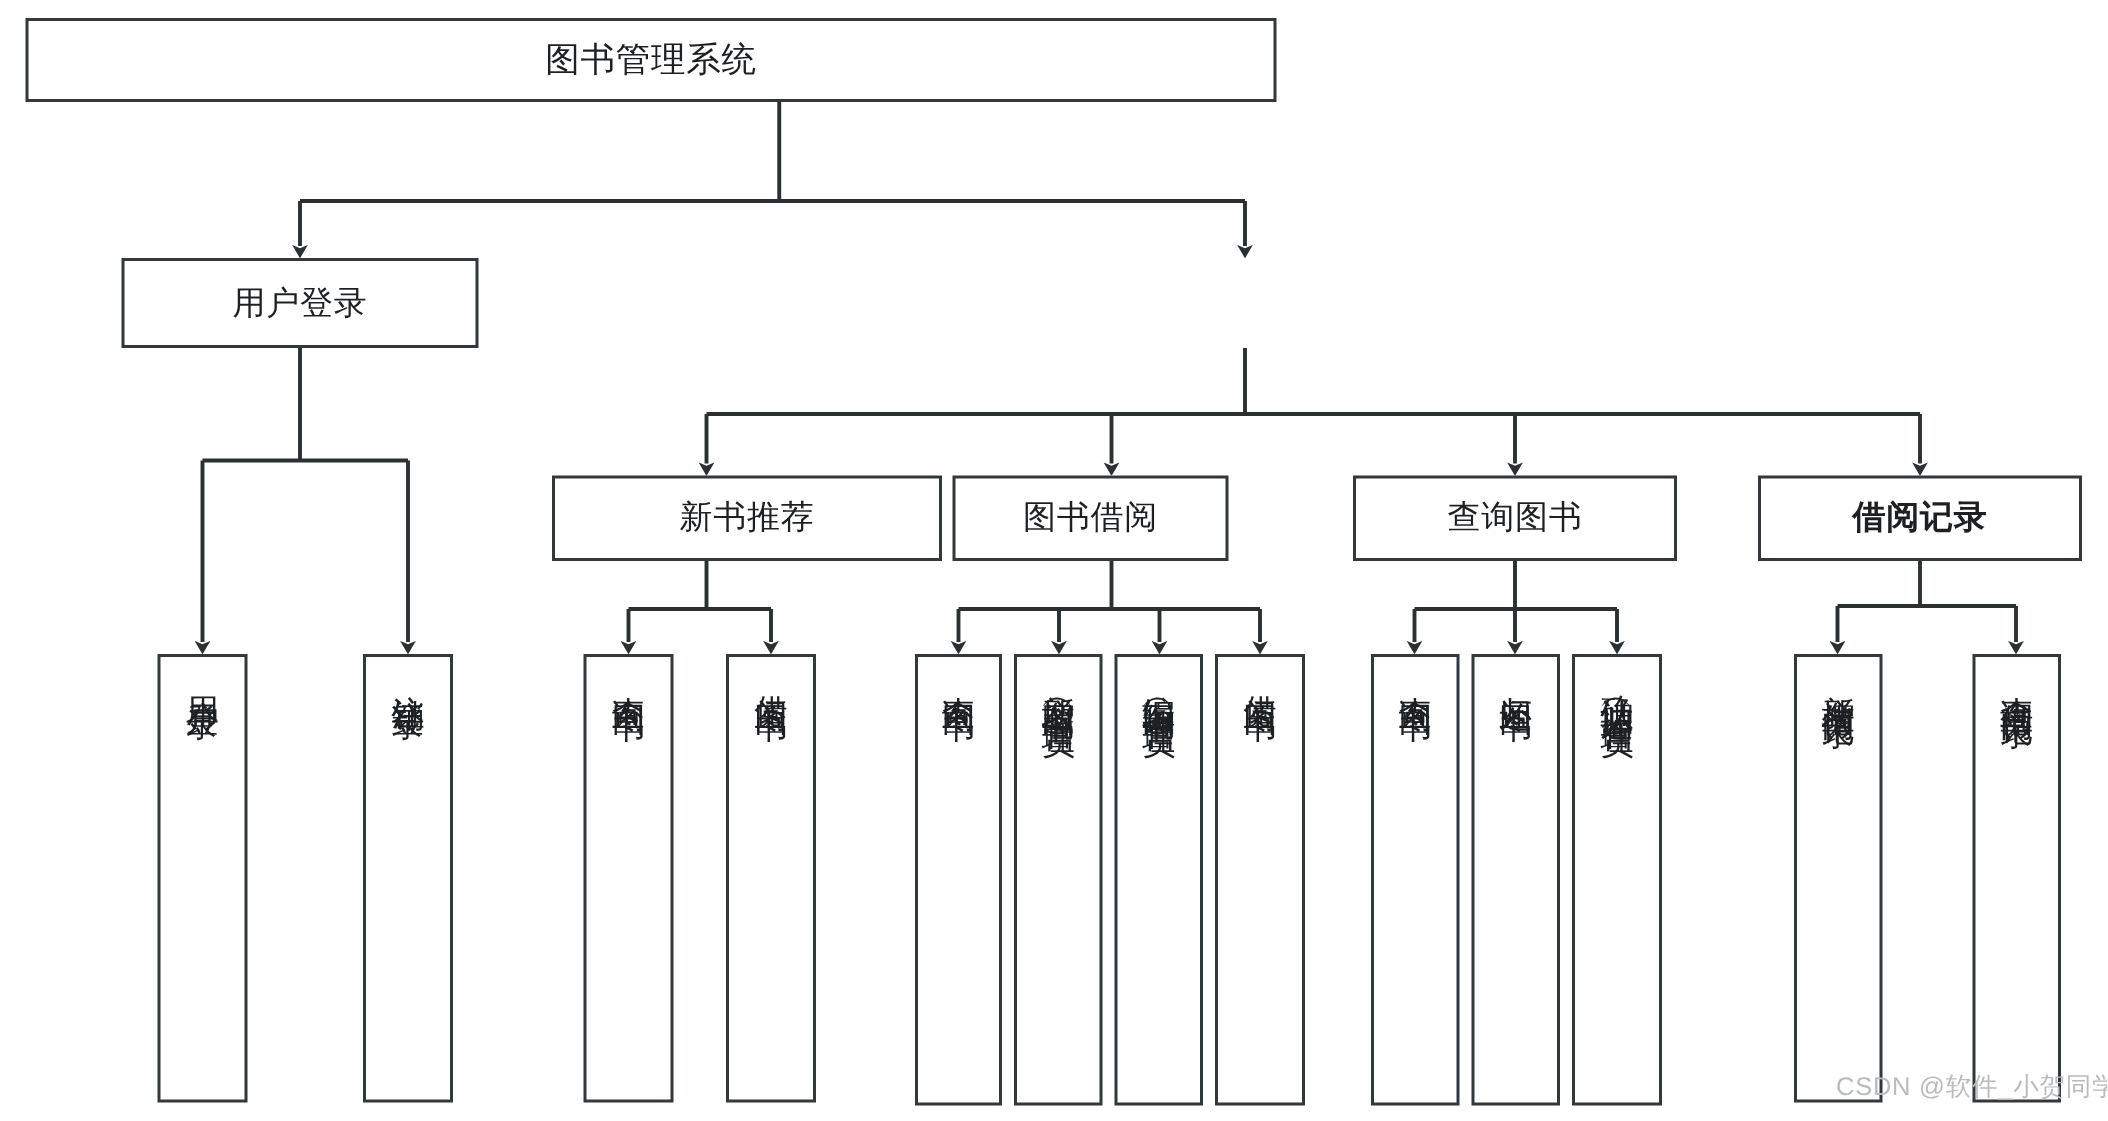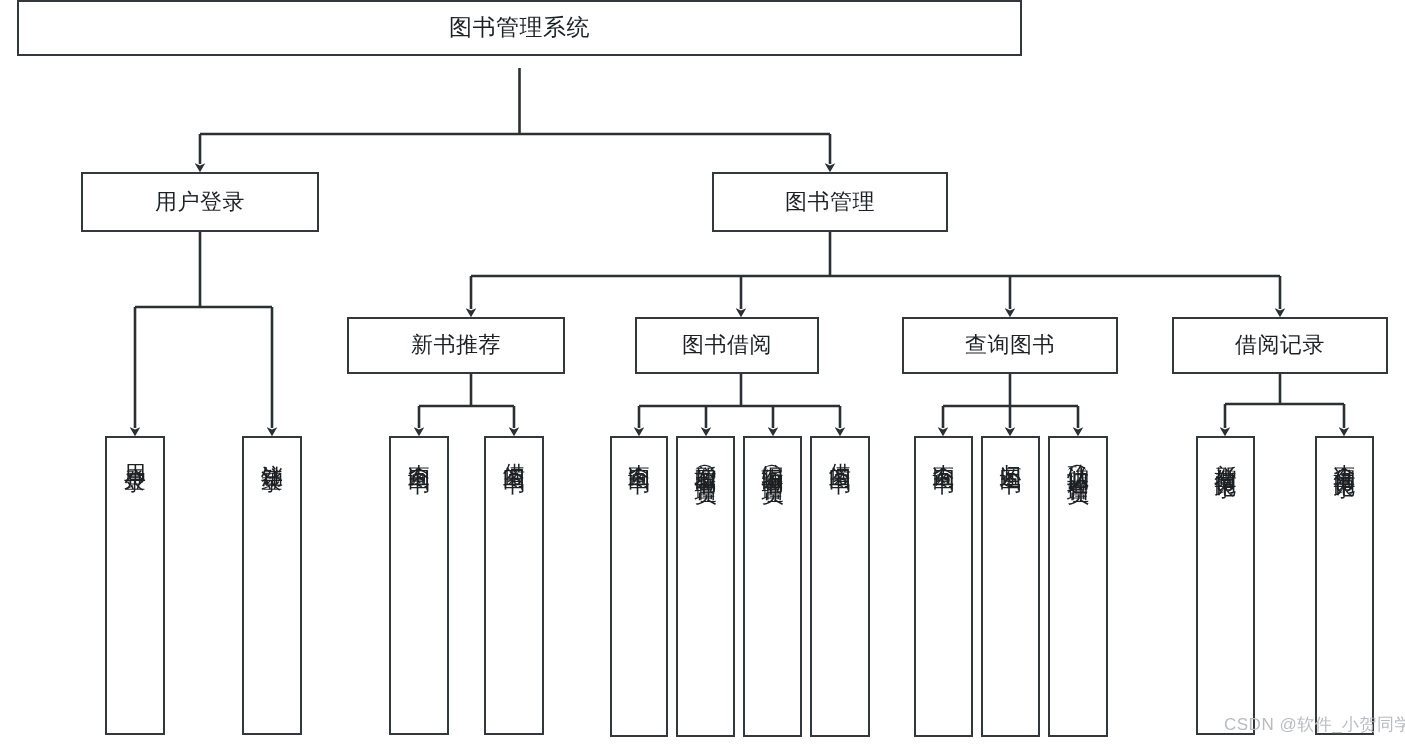--- a/index.html
+++ b/index.html
@@ -119,41 +119,38 @@
       <path d="M 1010 406 L 1010 428" marker-end="url(#arrow)"></path>
       <path d="M 1078 406 L 1078 428" marker-end="url(#arrow)"></path>
 
       <path d="M 1280 374 L 1280 404"></path>
       <path d="M 1225 404 L 1344 404"></path>
       <path d="M 1225 404 L 1225 428" marker-end="url(#arrow)"></path>
       <path d="M 1344 404 L 1344 428" marker-end="url(#arrow)"></path>
     </g>
   </svg>
 
-  <div class="node horizontal" id="root-node" style="left:17px; top:0; width:1005px; height:56px;">
+  <div class="node horizontal" id="root-node" style="left:17px; top:12px; width:834px; height:56px;">
     <span class="label">图书管理系统</span>
   </div>
 
   <div class="node horizontal" style="left:81px; top:172px; width:238px; height:60px;">
     <span class="label">用户登录</span>
   </div>
-  <div class="node horizontal" style="left:712px; top:172px; width:236px; height:60px;">
-    <span class="label">图书管理</span>
-  </div>
 
-  <div class="node horizontal" style="left:347px; top:317px; width:218px; height:57px;">
+  <div class="node horizontal" style="left:368px; top:317px; width:260px; height:57px;">
     <span class="label">新书推荐</span>
   </div>
   <div class="node horizontal" style="left:635px; top:317px; width:184px; height:57px;">
     <span class="label">图书借阅</span>
   </div>
   <div class="node horizontal" style="left:902px; top:317px; width:216px; height:57px;">
     <span class="label">查询图书</span>
   </div>
-  <div class="node horizontal" style="left:1172px; top:317px; width:216px; height:57px;">
+  <div class="node horizontal" style="left:1172px; top:317px; width:216px; height:57px;font-weight:bold;">
     <span class="label">借阅记录</span>
   </div>
 
   <div class="node vertical" style="left:105px; top:436px; width:60px; height:299px;">
     <span class="label">用户登录</span>
   </div>
   <div class="node vertical" style="left:242px; top:436px; width:60px; height:299px;">
     <span class="label">注销登录</span>
   </div>
   <div class="node vertical" style="left:389px; top:436px; width:60px; height:299px;">

